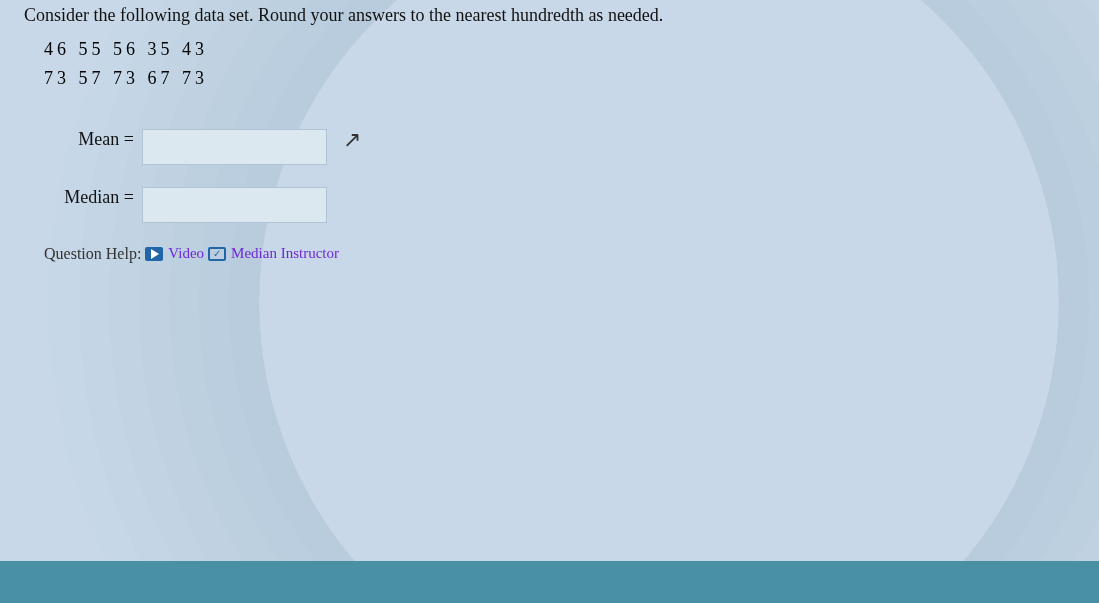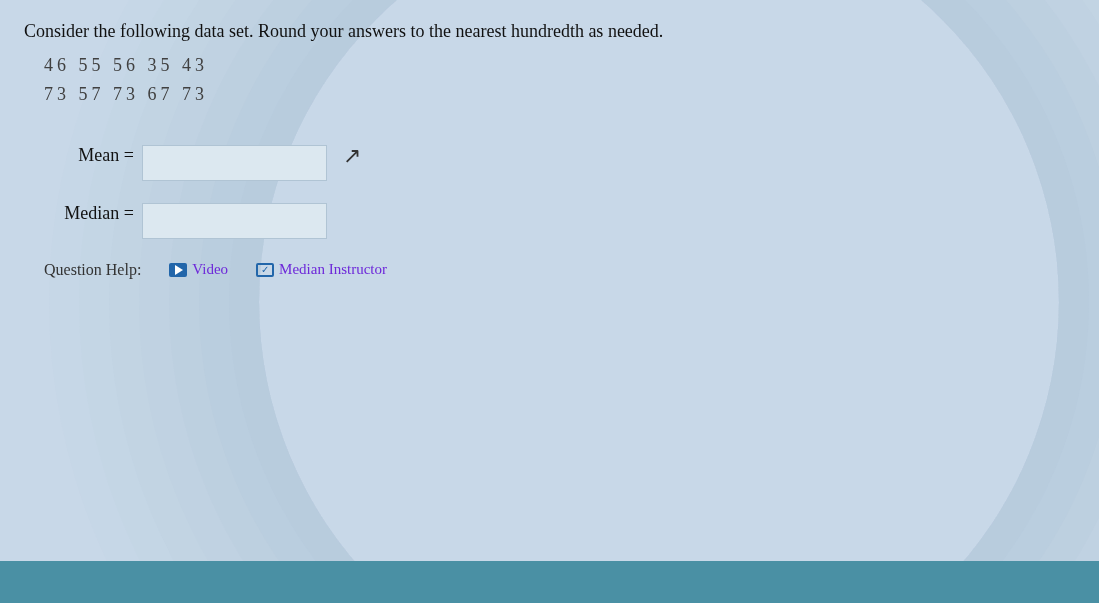--- a/index.html
+++ b/index.html
@@ -32,36 +32,36 @@
         0 0 0 90px rgba(180,200,220,0.2),
         0 0 0 120px rgba(180,200,220,0.15),
         0 0 0 150px rgba(180,200,220,0.1),
         0 0 0 180px rgba(180,200,220,0.08),
         0 0 0 210px rgba(180,200,220,0.05);
       transform: translate(-50%, -50%);
       pointer-events: none;
     }
 
     .container {
-      padding: 18px 24px;
+      padding: 2px 24px;
       position: relative;
       z-index: 1;
     }
 
     .question-text {
       font-size: 18px;
       color: #111;
       line-height: 1.5;
       margin-bottom: 6px;
       font-family: Georgia, serif;
     }
 
     .data-row {
       font-size: 18px;
-      color: #404040;
+      color: #000000;
       letter-spacing: 4px;
       margin-left: 20px;
       line-height: 1.6;
       font-family: Georgia, serif;
     }
 
     .fields-area {
       margin-top: 36px;
       margin-left: 10px;
     }
@@ -96,21 +96,21 @@
       font-size: 22px;
       color: #333;
       display: inline-block;
       transform: scaleX(-1);
       line-height: 1;
     }
 
     .question-help {
       display: flex;
       align-items: center;
-      gap: 28px;
+      gap: 4px;
       margin-left: 10px;
       margin-top: 4px;
     }
 
     .question-help-label {
       font-size: 16px;
       color: #333;
       font-family: Georgia, serif;
     }
 

